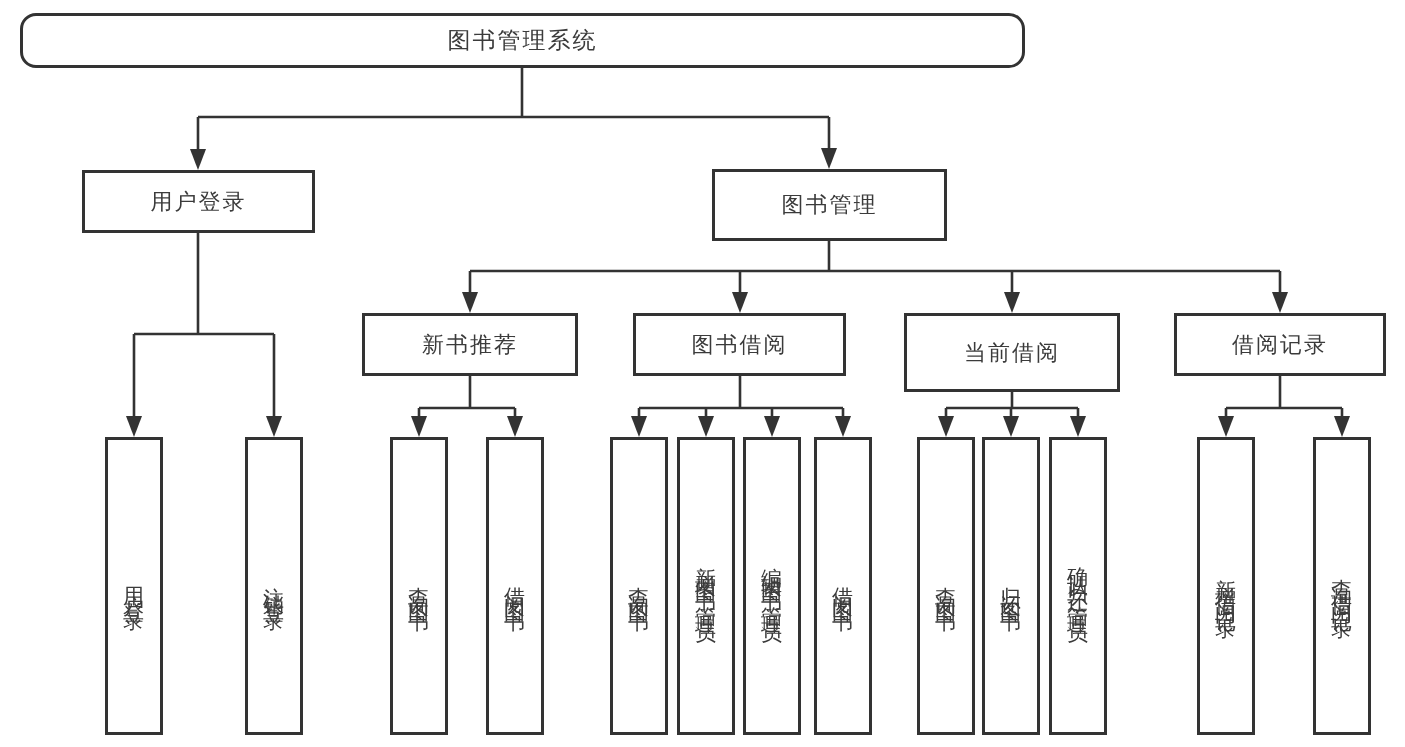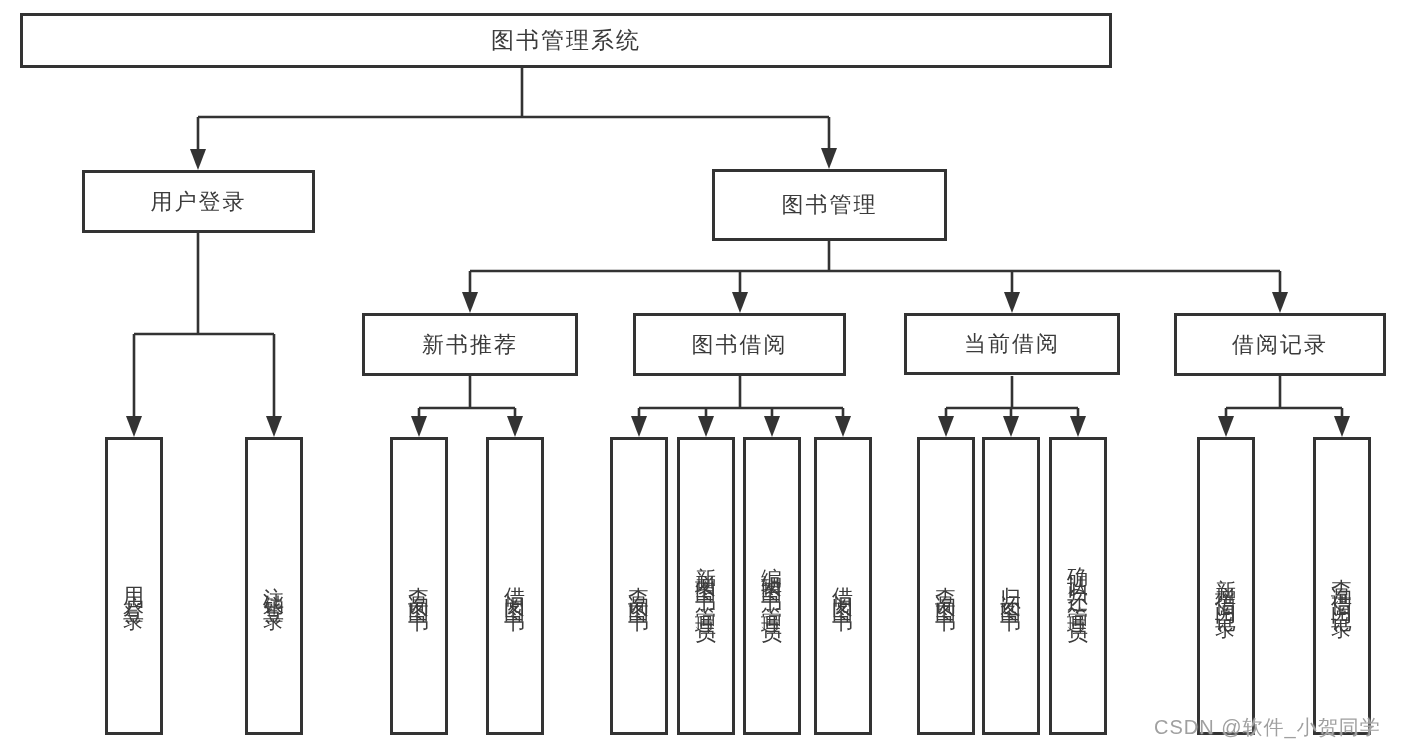--- a/index.html
+++ b/index.html
@@ -97,38 +97,38 @@
       <polygon points="1003,416 1019,416 1011,437"></polygon>
       <polygon points="1070,416 1086,416 1078,437"></polygon>
     </g>
     <g>
       <path d="M1280,376 V408 M1226,408 H1342 M1226,408 V417 M1342,408 V417"></path>
       <polygon points="1218,416 1234,416 1226,437"></polygon>
       <polygon points="1334,416 1350,416 1342,437"></polygon>
     </g>
   </svg>
 
-  <div class="box root" style="left:20px; top:13px; width:1092px; height:55px;">
+  <div class="box root" style="left:20px; top:13px; width:1005px; height:55px;border-radius:16px;">
     <span>图书管理系统</span>
   </div>
 
   <div class="box" style="left:82px; top:170px; width:233px; height:63px;">
     <span>用户登录</span>
   </div>
   <div class="box" style="left:712px; top:169px; width:235px; height:72px;">
     <span>图书管理</span>
   </div>
 
   <div class="box" style="left:633px; top:313px; width:213px; height:63px;">
     <span>图书借阅</span>
   </div>
   <div class="box" style="left:362px; top:313px; width:216px; height:63px;">
     <span>新书推荐</span>
   </div>
-  <div class="box" style="left:904px; top:313px; width:216px; height:62px;">
+  <div class="box" style="left:904px; top:313px; width:216px; height:79px;">
     <span>当前借阅</span>
   </div>
   <div class="box" style="left:1174px; top:313px; width:212px; height:63px;">
     <span>借阅记录</span>
   </div>
 
   <div class="box vbox" style="left:105px; top:437px;">
     <span class="vtext">用户登录</span>
   </div>
   <div class="box vbox" style="left:245px; top:437px;">
@@ -165,15 +165,14 @@
     <span class="vtext">确认归还（管理员）</span>
   </div>
 
   <div class="box vbox" style="left:1197px; top:437px;">
     <span class="vtext">新增借阅记录</span>
   </div>
   <div class="box vbox" style="left:1313px; top:437px;">
     <span class="vtext">查询借阅记录</span>
   </div>
 
-  <div class="watermark">CSDN @软件_小贺同学</div>
 
 </div>
 
 </body></html>

